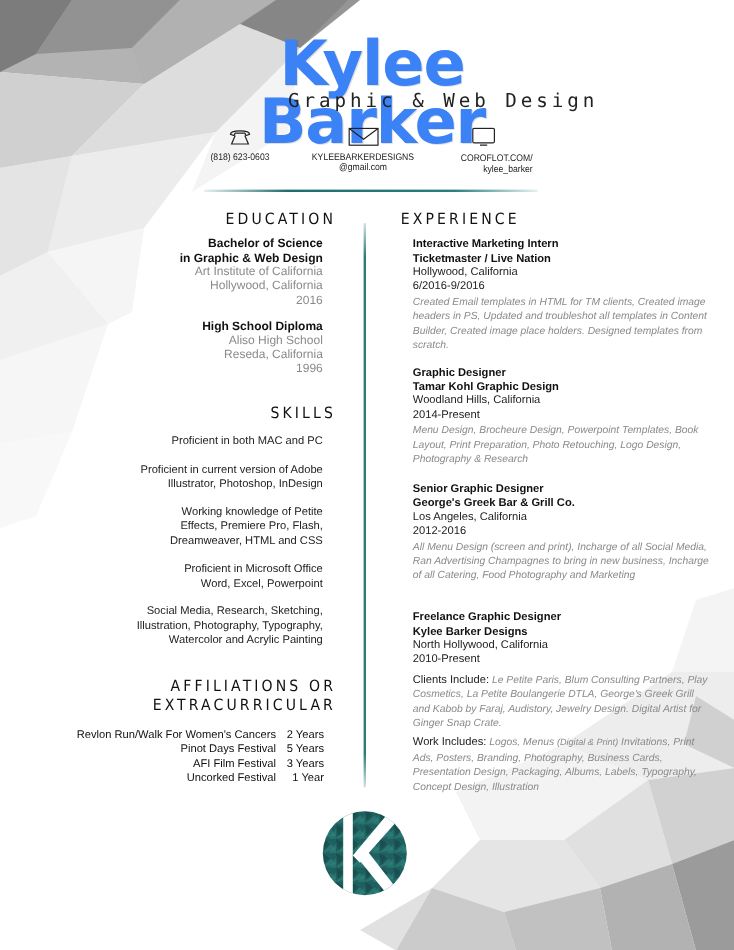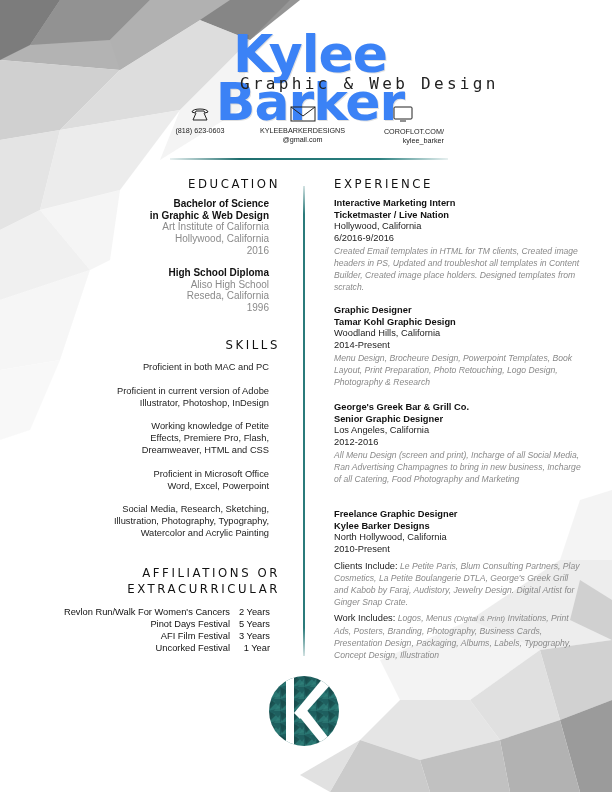--- a/index.html
+++ b/index.html
@@ -36,21 +36,21 @@
   .skills { position:absolute; right:343px; top:362px; text-align:right; font-size:9.3px; line-height:11.8px; color:#222; }
   .skills p { margin:0 0 12px 0; }
 
   .aff { position:absolute; left:30px; top:606px; width:240px; font-size:9.3px; line-height:12px; color:#111; }
   .aff-row { display:flex; justify-content:flex-end; }
   .aff-row .n { text-align:right; }
   .aff-row .y { width:40px; text-align:right; }
 
   .right { position:absolute; left:334px; }
   .h-exp { top:176px; }
-  .job { position:absolute; left:334px; width:250px; font-size:9.3px; line-height:11.7px; }
+  .job { position:absolute; left:344px; width:250px; font-size:9.3px; line-height:11.7px; }
   .job .b { font-weight:bold; color:#111; }
   .job .r { color:#222; }
   .job .d { color:#8a8a8a; font-style:italic; font-size:8.6px; line-height:12px; }
   .job-1 { top:198px; }
   .job-2 { top:305px; }
   .job-3 { top:402px; }
   .job-4 { top:509px; }
   .job .lab { color:#222; font-style:normal; font-size:9.3px; }
   .job .sm { font-size:7.6px; }
   .job .gap { height:4px; }
@@ -200,22 +200,22 @@
 
   <div class="job job-2">
     <div class="b">Graphic Designer</div>
     <div class="b">Tamar Kohl Graphic Design</div>
     <div class="r">Woodland Hills, California</div>
     <div class="r">2014-Present</div>
     <div class="d">Menu Design, Brocheure Design, Powerpoint Templates, Book Layout, Print Preparation, Photo Retouching, Logo Design, Photography &amp; Research</div>
   </div>
 
   <div class="job job-3">
+    <div class="b">Senior Graphic Designer</div>
     <div class="b">George's Greek Bar &amp; Grill Co.</div>
-    <div class="b">Senior Graphic Designer</div>
     <div class="r">Los Angeles, California</div>
     <div class="r">2012-2016</div>
     <div class="d">All Menu Design (screen and print), Incharge of all Social Media, Ran Advertising Champagnes to bring in new business, Incharge of all Catering, Food Photography and Marketing</div>
   </div>
 
   <div class="job job-4">
     <div class="b">Freelance Graphic Designer</div>
     <div class="b">Kylee Barker Designs</div>
     <div class="r">North Hollywood, California</div>
     <div class="r">2010-Present</div>

